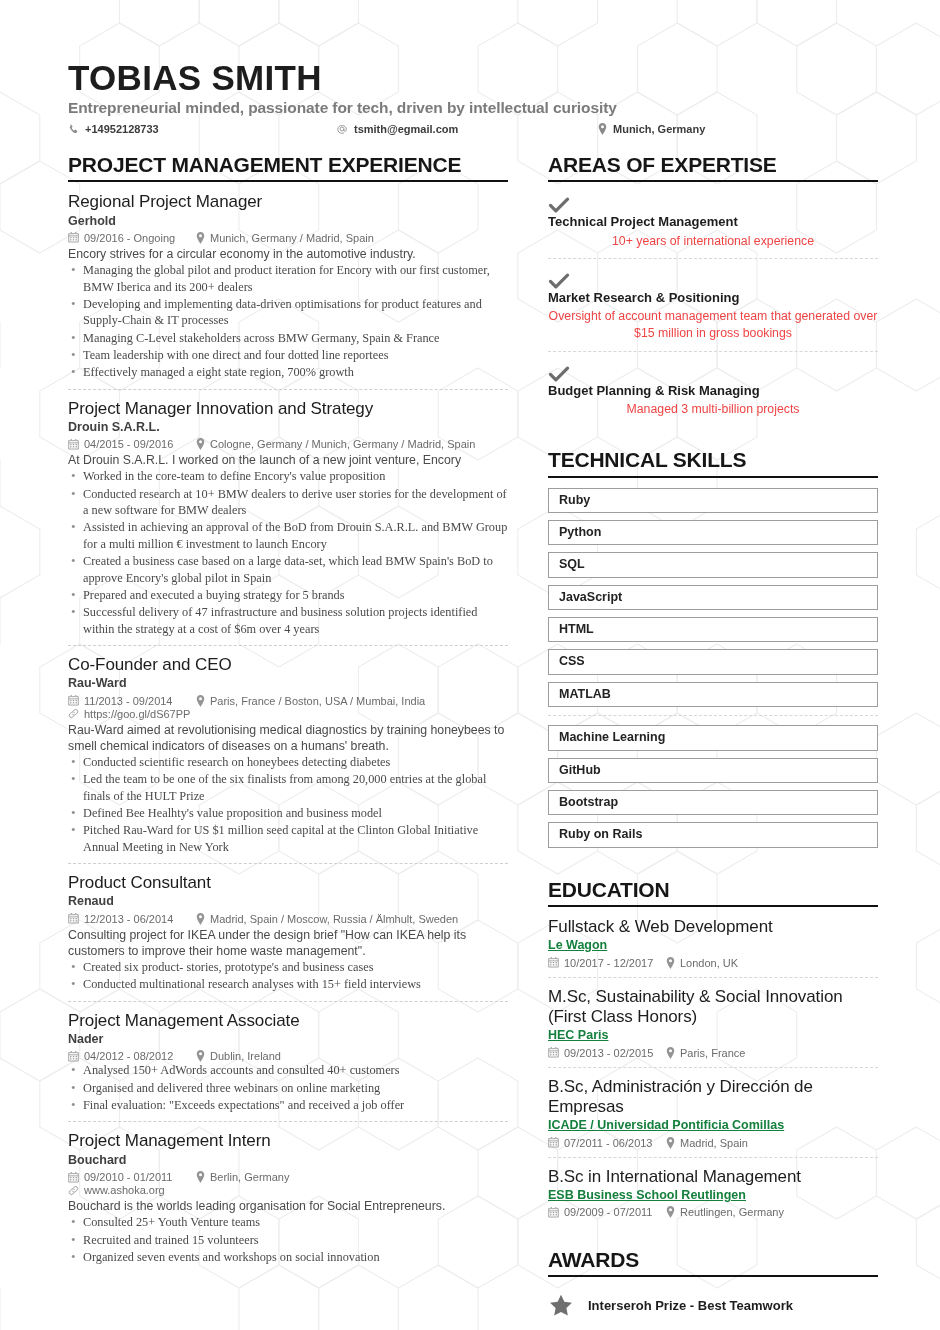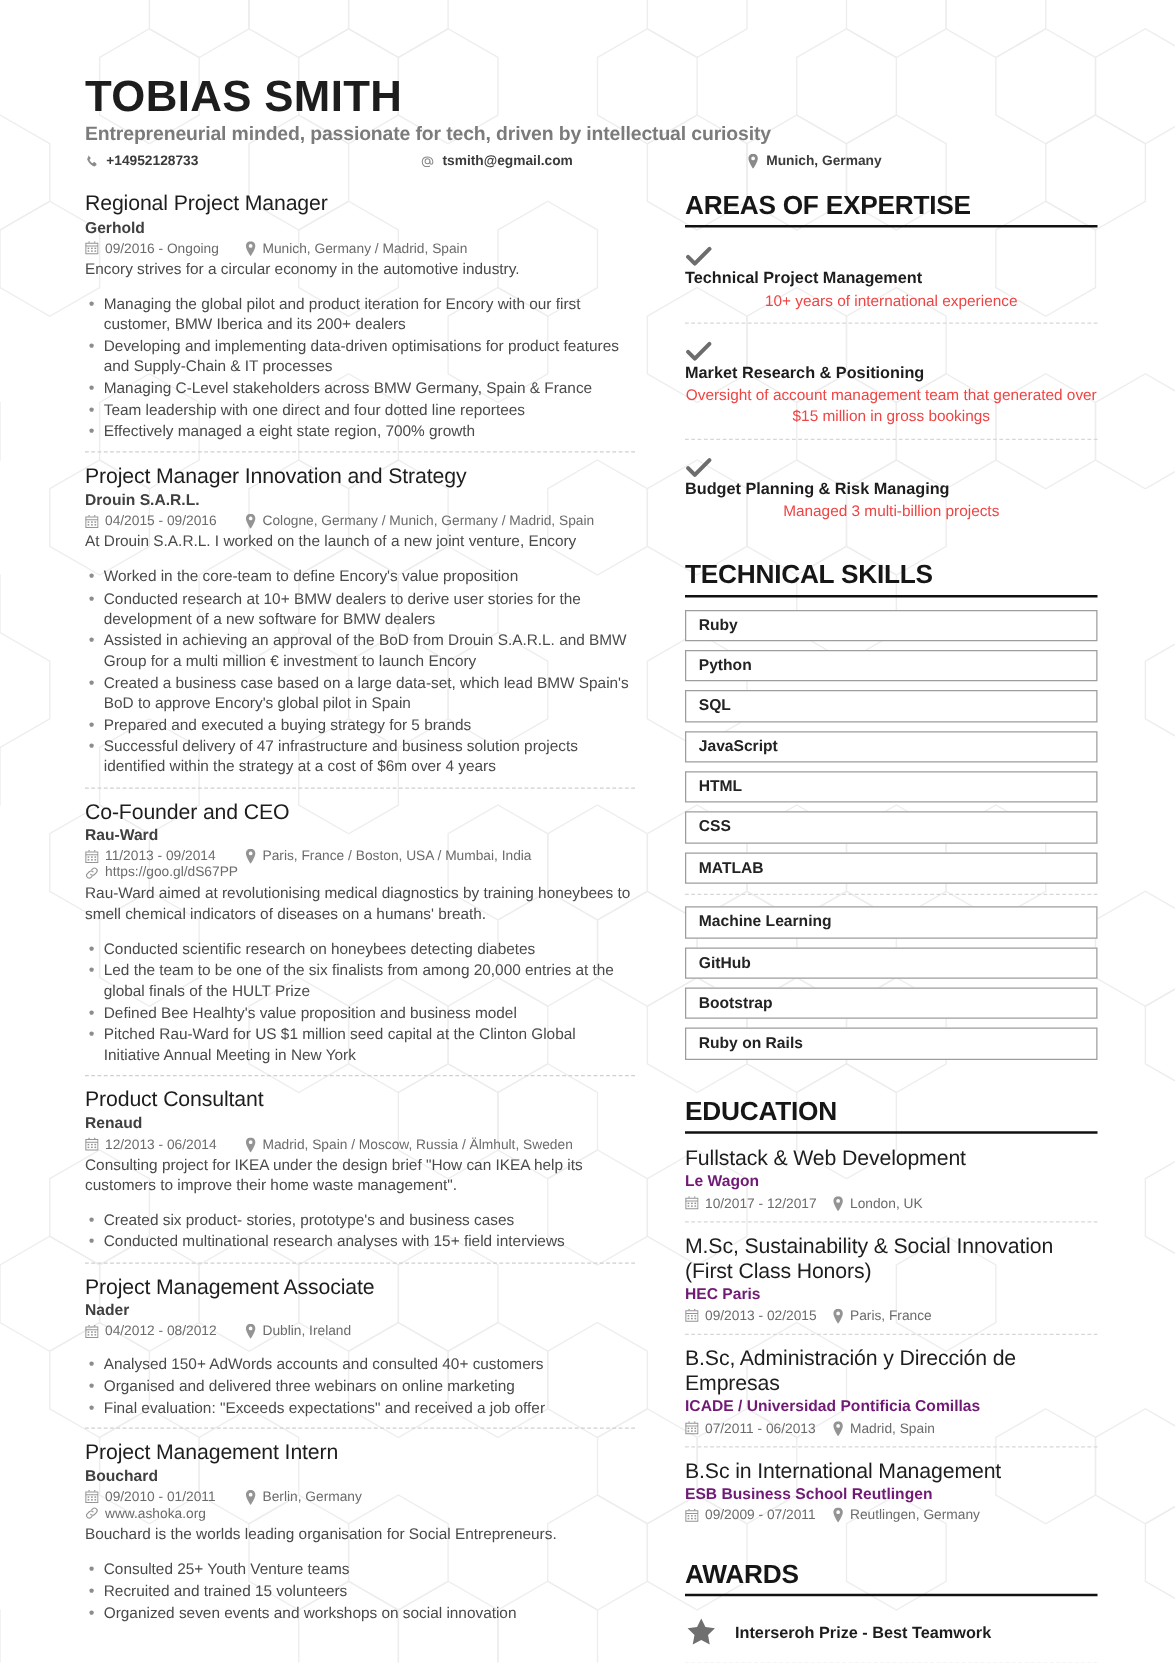--- a/index.html
+++ b/index.html
@@ -99,21 +99,21 @@
     color: #404040;
     margin-top: 0px;
     line-height: 1.3;
   }
   .meta-row { display: flex; align-items: center; margin-top: 3px; font-size: 11px; color: #6b6b6b; }
   .meta-item { display: flex; align-items: center; }
   .meta-item .ic { margin-right: 5px; color: #949494; display: flex; align-items: center; }
   .meta-date { min-width: 128px; }
   .meta-row.link { margin-top: 1px; }
   .entry .summary { font-size: 12.3px; color: #4a4a4a; margin-top: 2px; line-height: 1.32; }
-  .entry ul { list-style: none; margin-top: 12px; }
+  .entry ul { list-style: none; margin-top: 0; font-family: Liberation Serif, serif; }
   .entry ul li {
     position: relative;
     font-size: 12.3px;
     color: #4a4a4a;
     line-height: 1.33;
     padding-left: 15px;
     margin-bottom: 1px;
   }
   .entry ul li::before {
     content: "•";
@@ -145,21 +145,21 @@
     color: #232323;
     background: #fff;
     line-height: 1.15;
     white-space: nowrap;
   }
 
   
   .edu-item { padding-bottom: 8px; border-bottom: 1px dashed #d7d7d7; margin-bottom: 9px; }
   .edu-item:last-child { border-bottom: none; }
   .edu-degree { font-size: 17px; color: #1d1d1d; line-height: 1.2; letter-spacing: -0.1px; }
-  .edu-school { font-size: 12.5px; font-weight: bold; color: #701a75; line-height: 1.3; }
+  .edu-school { font-size: 12.5px; font-weight: bold; color: #15803d; line-height: 1.3; text-decoration: underline; }
   .edu-item .meta-row { margin-top: 3px; }
   .edu-item .meta-date { min-width: 118px; }
 
   
   .award-item { display: flex; align-items: center; padding: 6px 0 11px 0; border-bottom: 1px dashed #d7d7d7; margin-bottom: 3px; }
   .award-item:last-child { border-bottom: none; }
   .award-star { width: 40px; flex-shrink: 0; color: #6f6f6f; display: flex; align-items: center; }
   .award-label { font-size: 13px; font-weight: bold; color: #1d1d1d; line-height: 1.25; }
 
   svg { display: block; }
@@ -342,20 +342,21 @@
           </svg>
         </span>
         <span>Munich, Germany</span>
       </div>
     </div>
   </div>
 
   <div class="cols">
 
     <div class="col-left">
+      <div class="sec-title">PROJECT MANAGEMENT EXPERIENCE</div>
       <div id="experience-list">
           <div class="entry">
             <div class="role">Regional Project Manager</div>
             <div class="org">Gerhold</div>
             <div class="meta-row">
               <div class="meta-item meta-date">
                 <span class="ic">
                   <svg width="11" height="11" viewBox="0 0 16 16" fill="currentColor">
                     <path d="M4 0h1.4v1.6H4zM10.6 0H12v1.6h-1.4z"></path>
                     <path d="M1 2.4h14v12.2H1z" fill="none" stroke="currentColor" stroke-width="1.2"></path>

